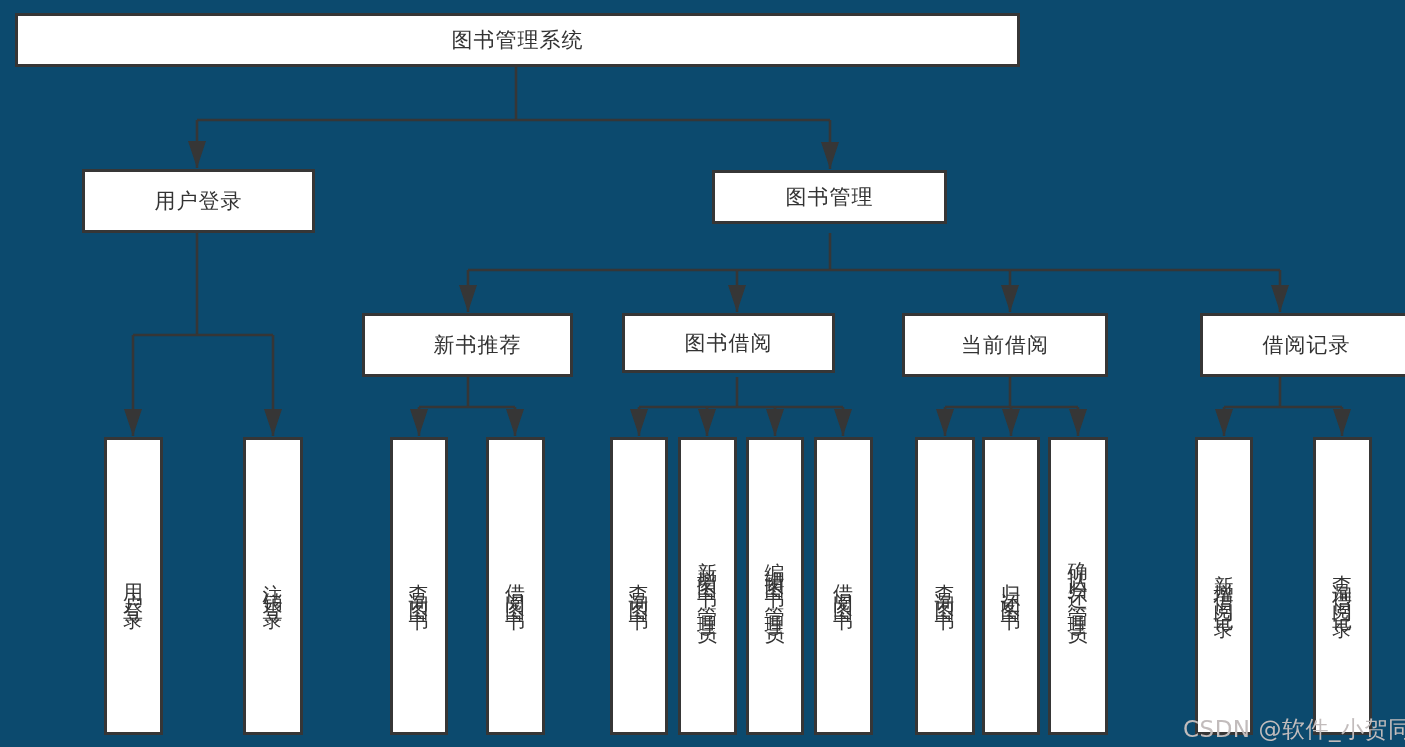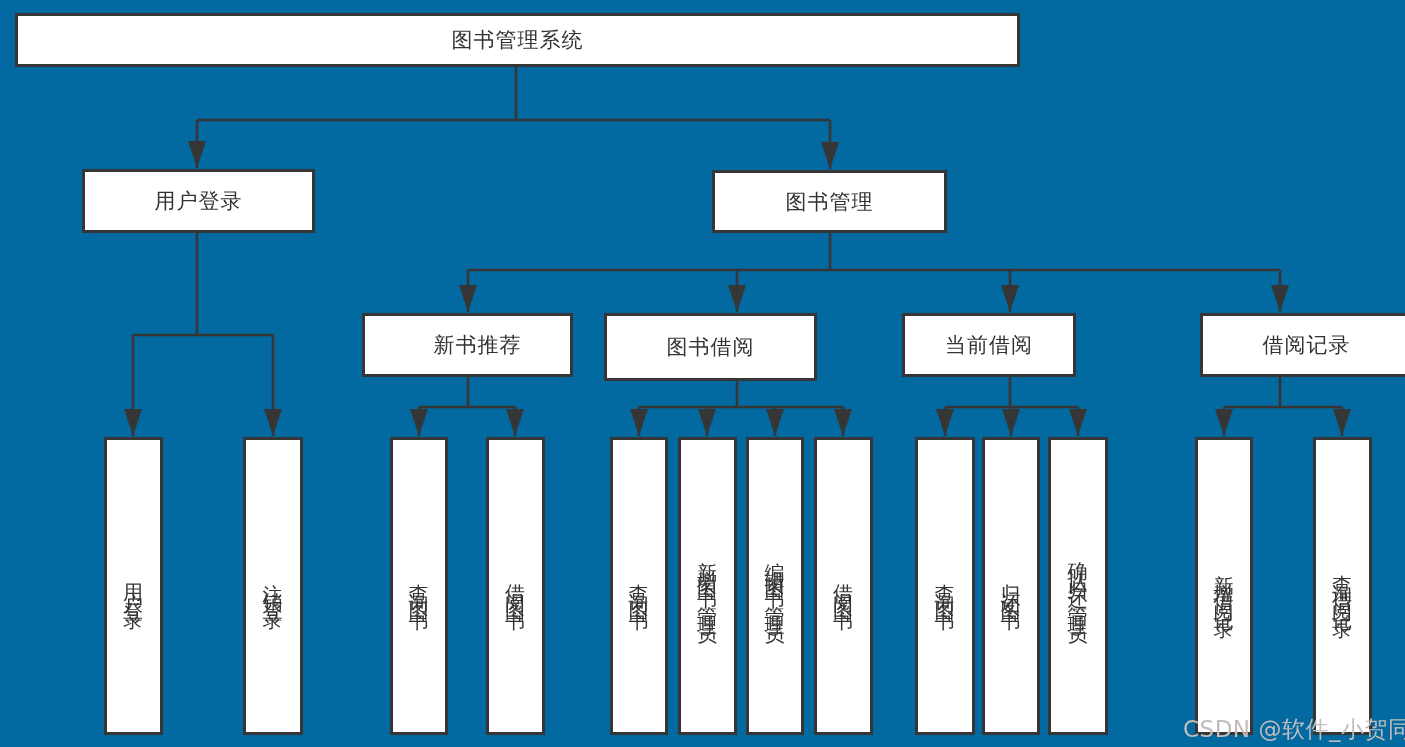--- a/index.html
+++ b/index.html
@@ -4,21 +4,21 @@
 <style>
   html, body {
     margin: 0;
     padding: 0;
     background: #ffffff;
   }
   #canvas {
     position: relative;
     width: 1405px;
     height: 747px;
-    background: #0369a1;
+    background: #0c4a6e;
     font-family: "DejaVu Sans", "Liberation Sans", sans-serif;
     overflow: hidden;
     text-align: center;
   }
   #connectors {
     position: absolute;
     left: 0; top: 0;
     width: 1405px; height: 747px;
     z-index: 1;
   }
@@ -112,31 +112,31 @@
     </g>
   </svg>
 
   <div class="box" style="left:15px; top:13px; width:1005px; height:54px;">
     <span class="hlabel">图书管理系统</span>
   </div>
 
   <div class="box" style="left:82px; top:169px; width:233px; height:64px;">
     <span class="hlabel">用户登录</span>
   </div>
-  <div class="box" style="left:712px; top:170px; width:235px; height:63px;">
+  <div class="box" style="left:712px; top:170px; width:235px; height:54px;">
     <span class="hlabel">图书管理</span>
   </div>
 
   <div class="box" style="left:362px; top:313px; width:211px; height:64px;padding-left:20px;">
     <span class="hlabel">新书推荐</span>
   </div>
-  <div class="box" style="left:604px; top:313px; width:213px; height:68px;">
+  <div class="box" style="left:622px; top:313px; width:213px; height:60px;">
     <span class="hlabel">图书借阅</span>
   </div>
-  <div class="box" style="left:902px; top:313px; width:174px; height:64px;">
+  <div class="box" style="left:902px; top:313px; width:206px; height:64px;">
     <span class="hlabel">当前借阅</span>
   </div>
   <div class="box" style="left:1172px; top:313px; width:213px; height:64px;margin-left:28px;">
     <span class="hlabel">借阅记录</span>
   </div>
 
   <div class="box" style="left:104px; top:437px; width:59px; height:298px;">
     <span class="vtext">用户登录</span>
   </div>
   <div class="box" style="left:243px; top:437px; width:60px; height:298px;">

